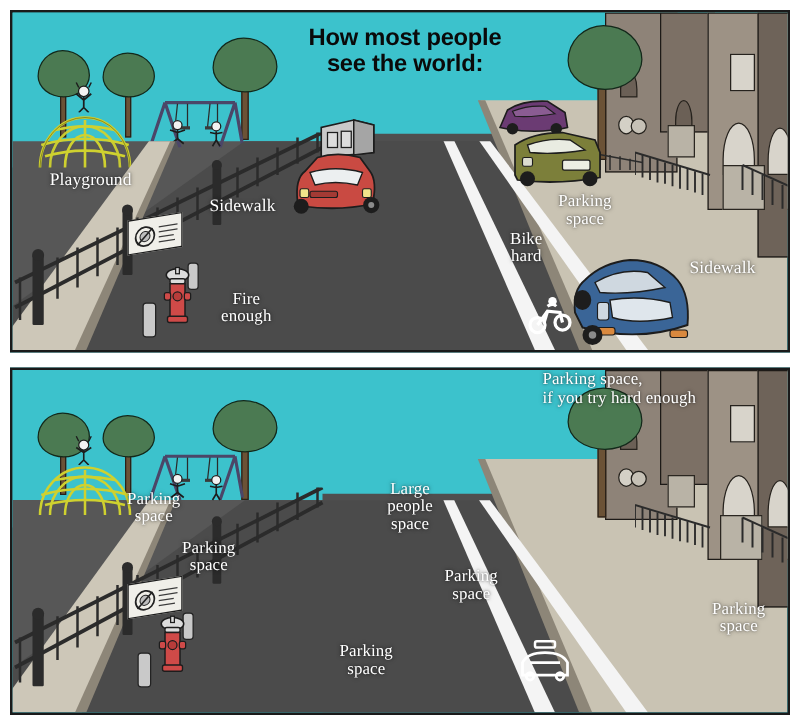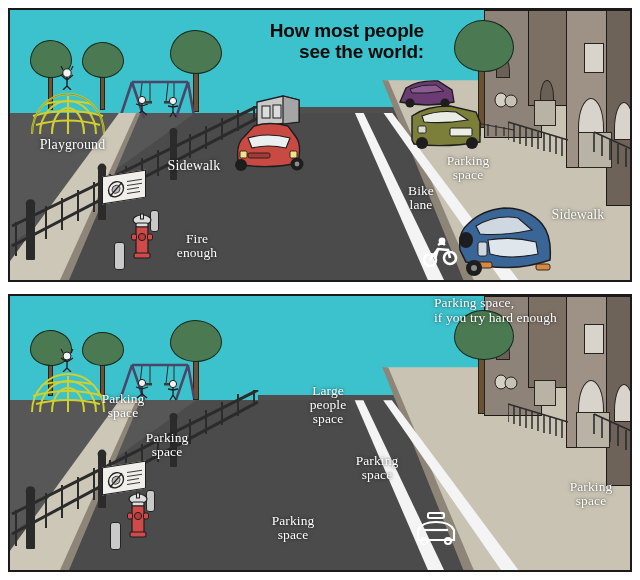--- a/index.html
+++ b/index.html
@@ -114,21 +114,21 @@
     letter-spacing: .1px;
     pointer-events: none;
   }
   .title {
     position: absolute;
     color: #0a0a0a;
     font-family: "Liberation Sans", "DejaVu Sans", sans-serif;
     font-weight: bold;
     font-size: 19px;
     line-height: 1.12;
-    text-align: right;
+    text-align: center;
     white-space: pre-line;
     letter-spacing: -0.2px;
   }
 
   
   .dome { position: absolute; }
   .swing { position: absolute; }
   .kid { position: absolute; }
 
   .hydrant { position: absolute; }
@@ -418,21 +418,21 @@
       </div>
 
       <div class="title" style="left:214px;top:10px;width:200px;">How most people
 see the world:</div>
 
       <div class="label" style="left:15px;top:128px;width:95px;font-size:14px;">Playground</div>
       <div class="label" style="left:148px;top:149px;width:72px;font-size:14px;">Sidewalk</div>
       <div class="label" style="left:156px;top:222px;width:62px;">Fire
 enough</div>
       <div class="label" style="left:388px;top:174px;width:46px;">Bike
-lane</div>
+hard</div>
       <div class="label" style="left:426px;top:144px;width:64px;">Parking
 space</div>
       <div class="label" style="left:528px;top:198px;width:80px;font-size:14px;">Sidewalk</div>
     </div>
   </div>
 
   <div class="panel" id="panel-bottom">
     <div class="scene">
 
       <div class="sky"></div>

